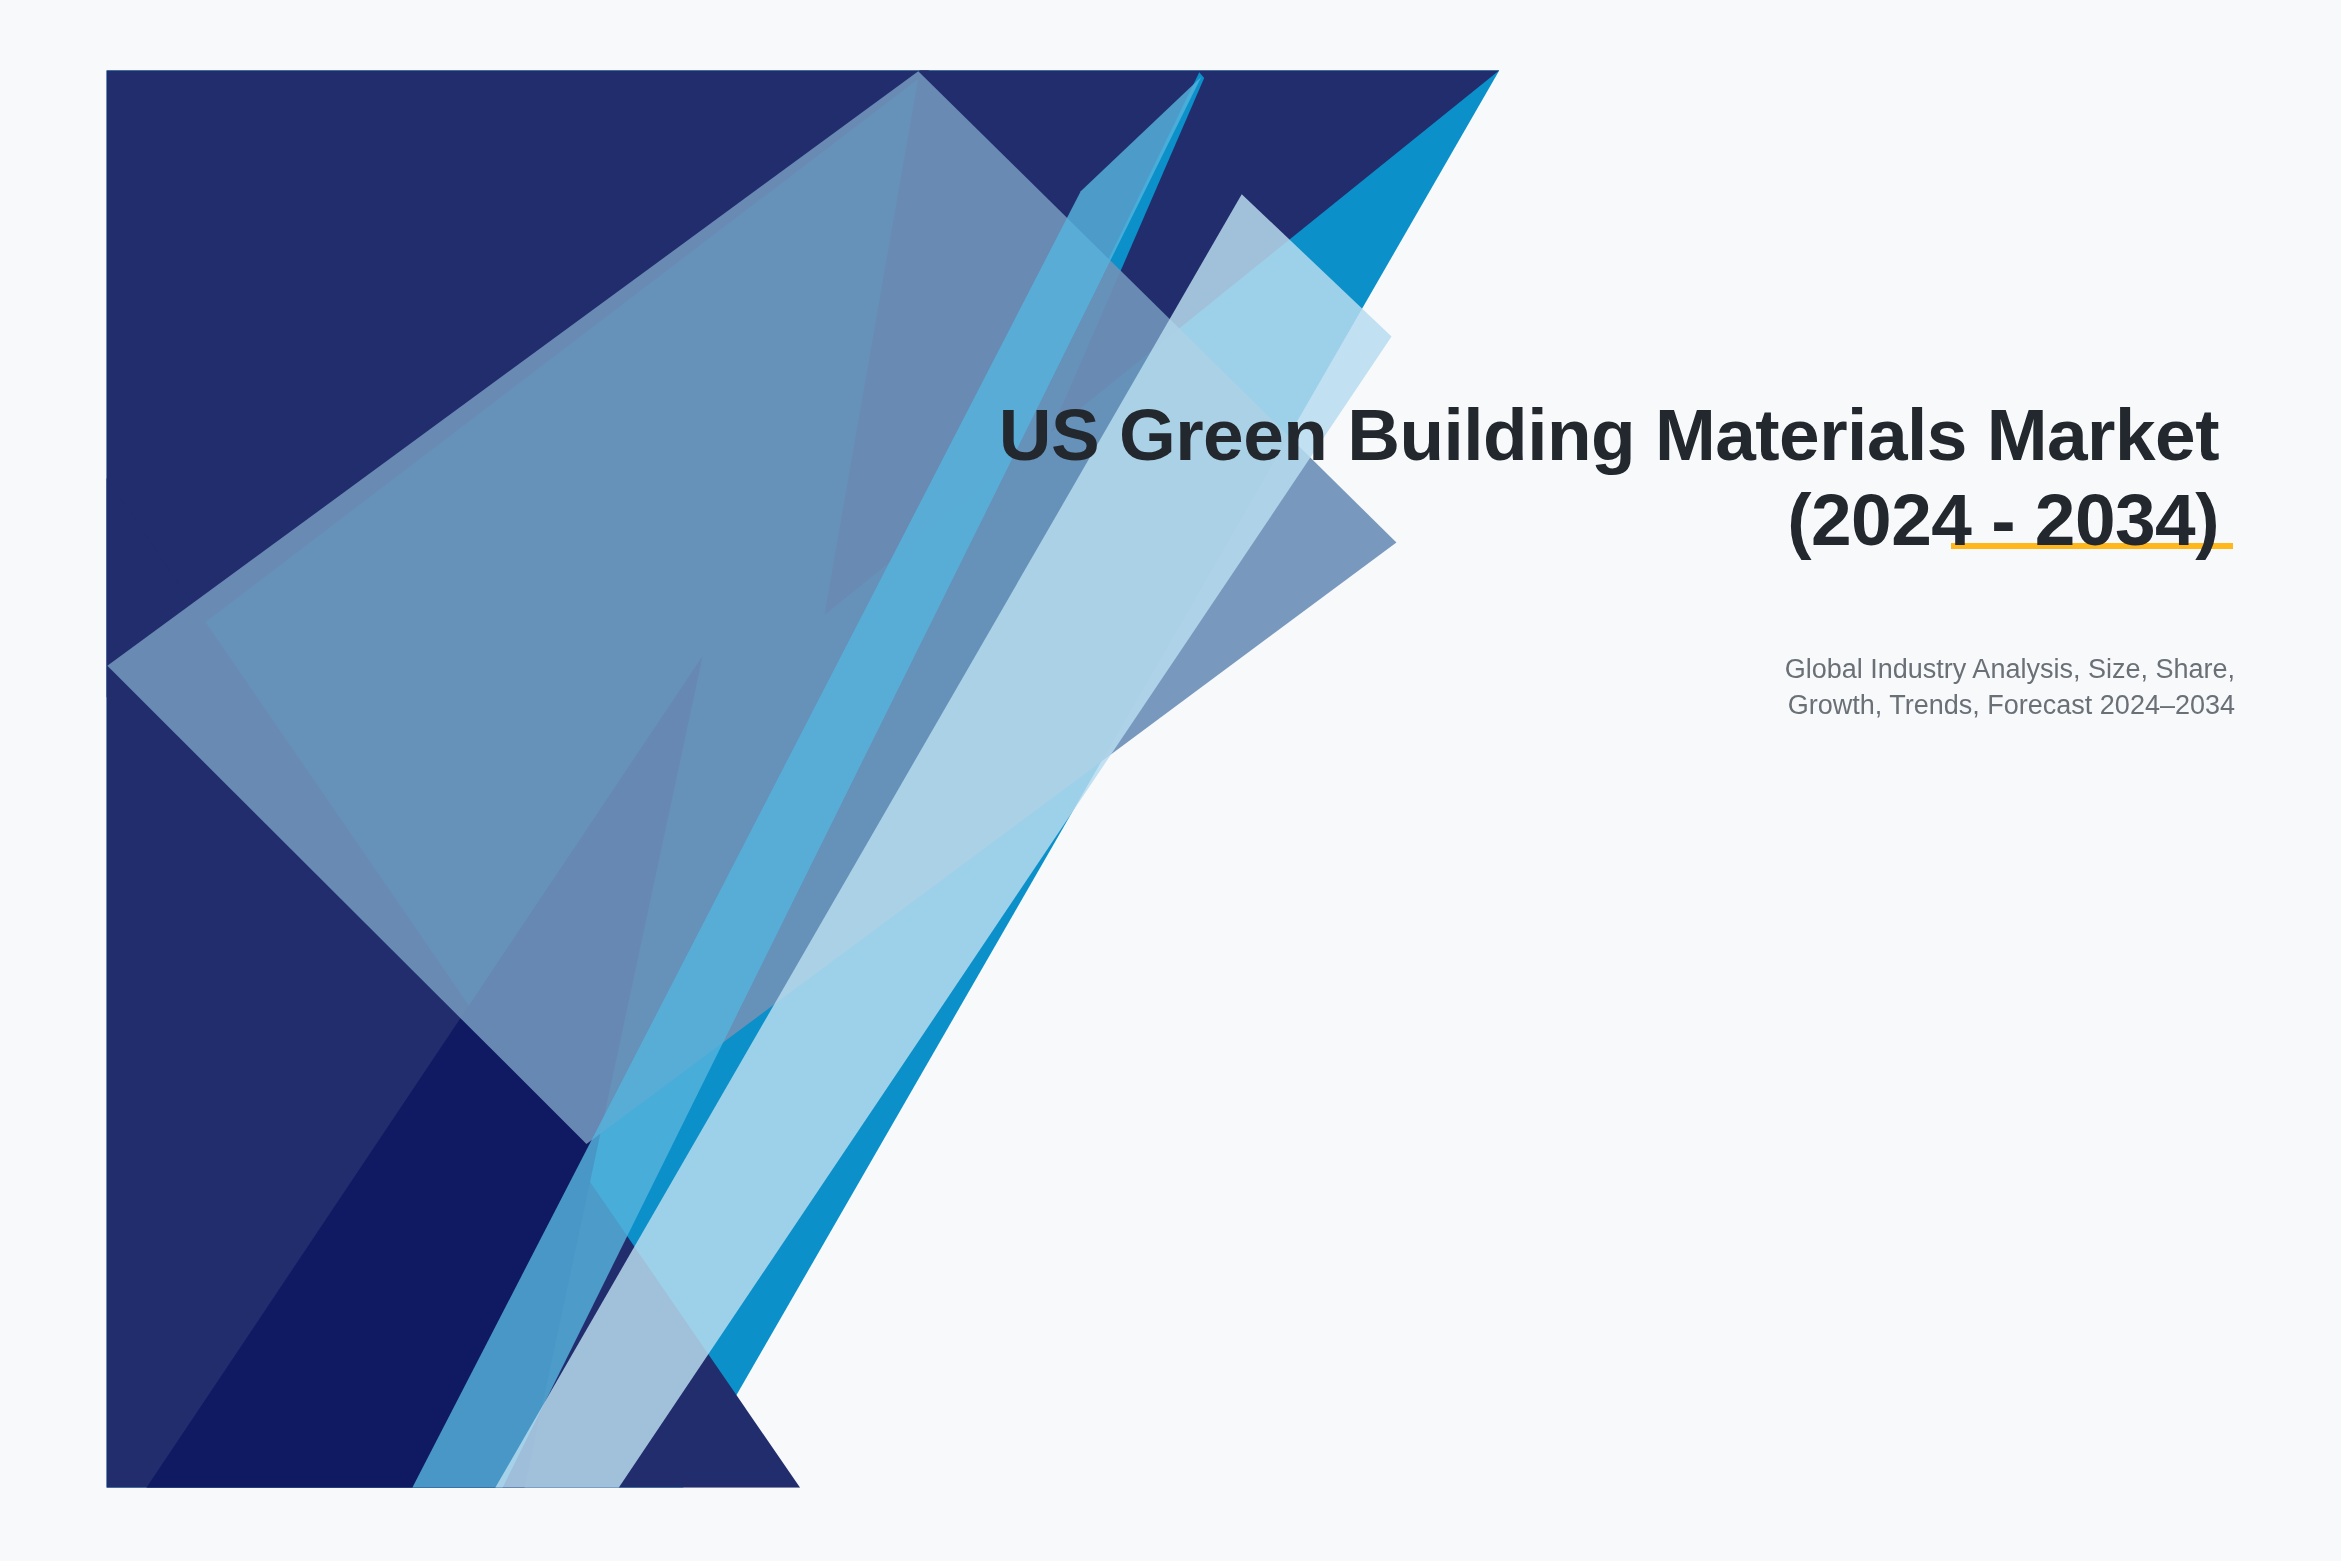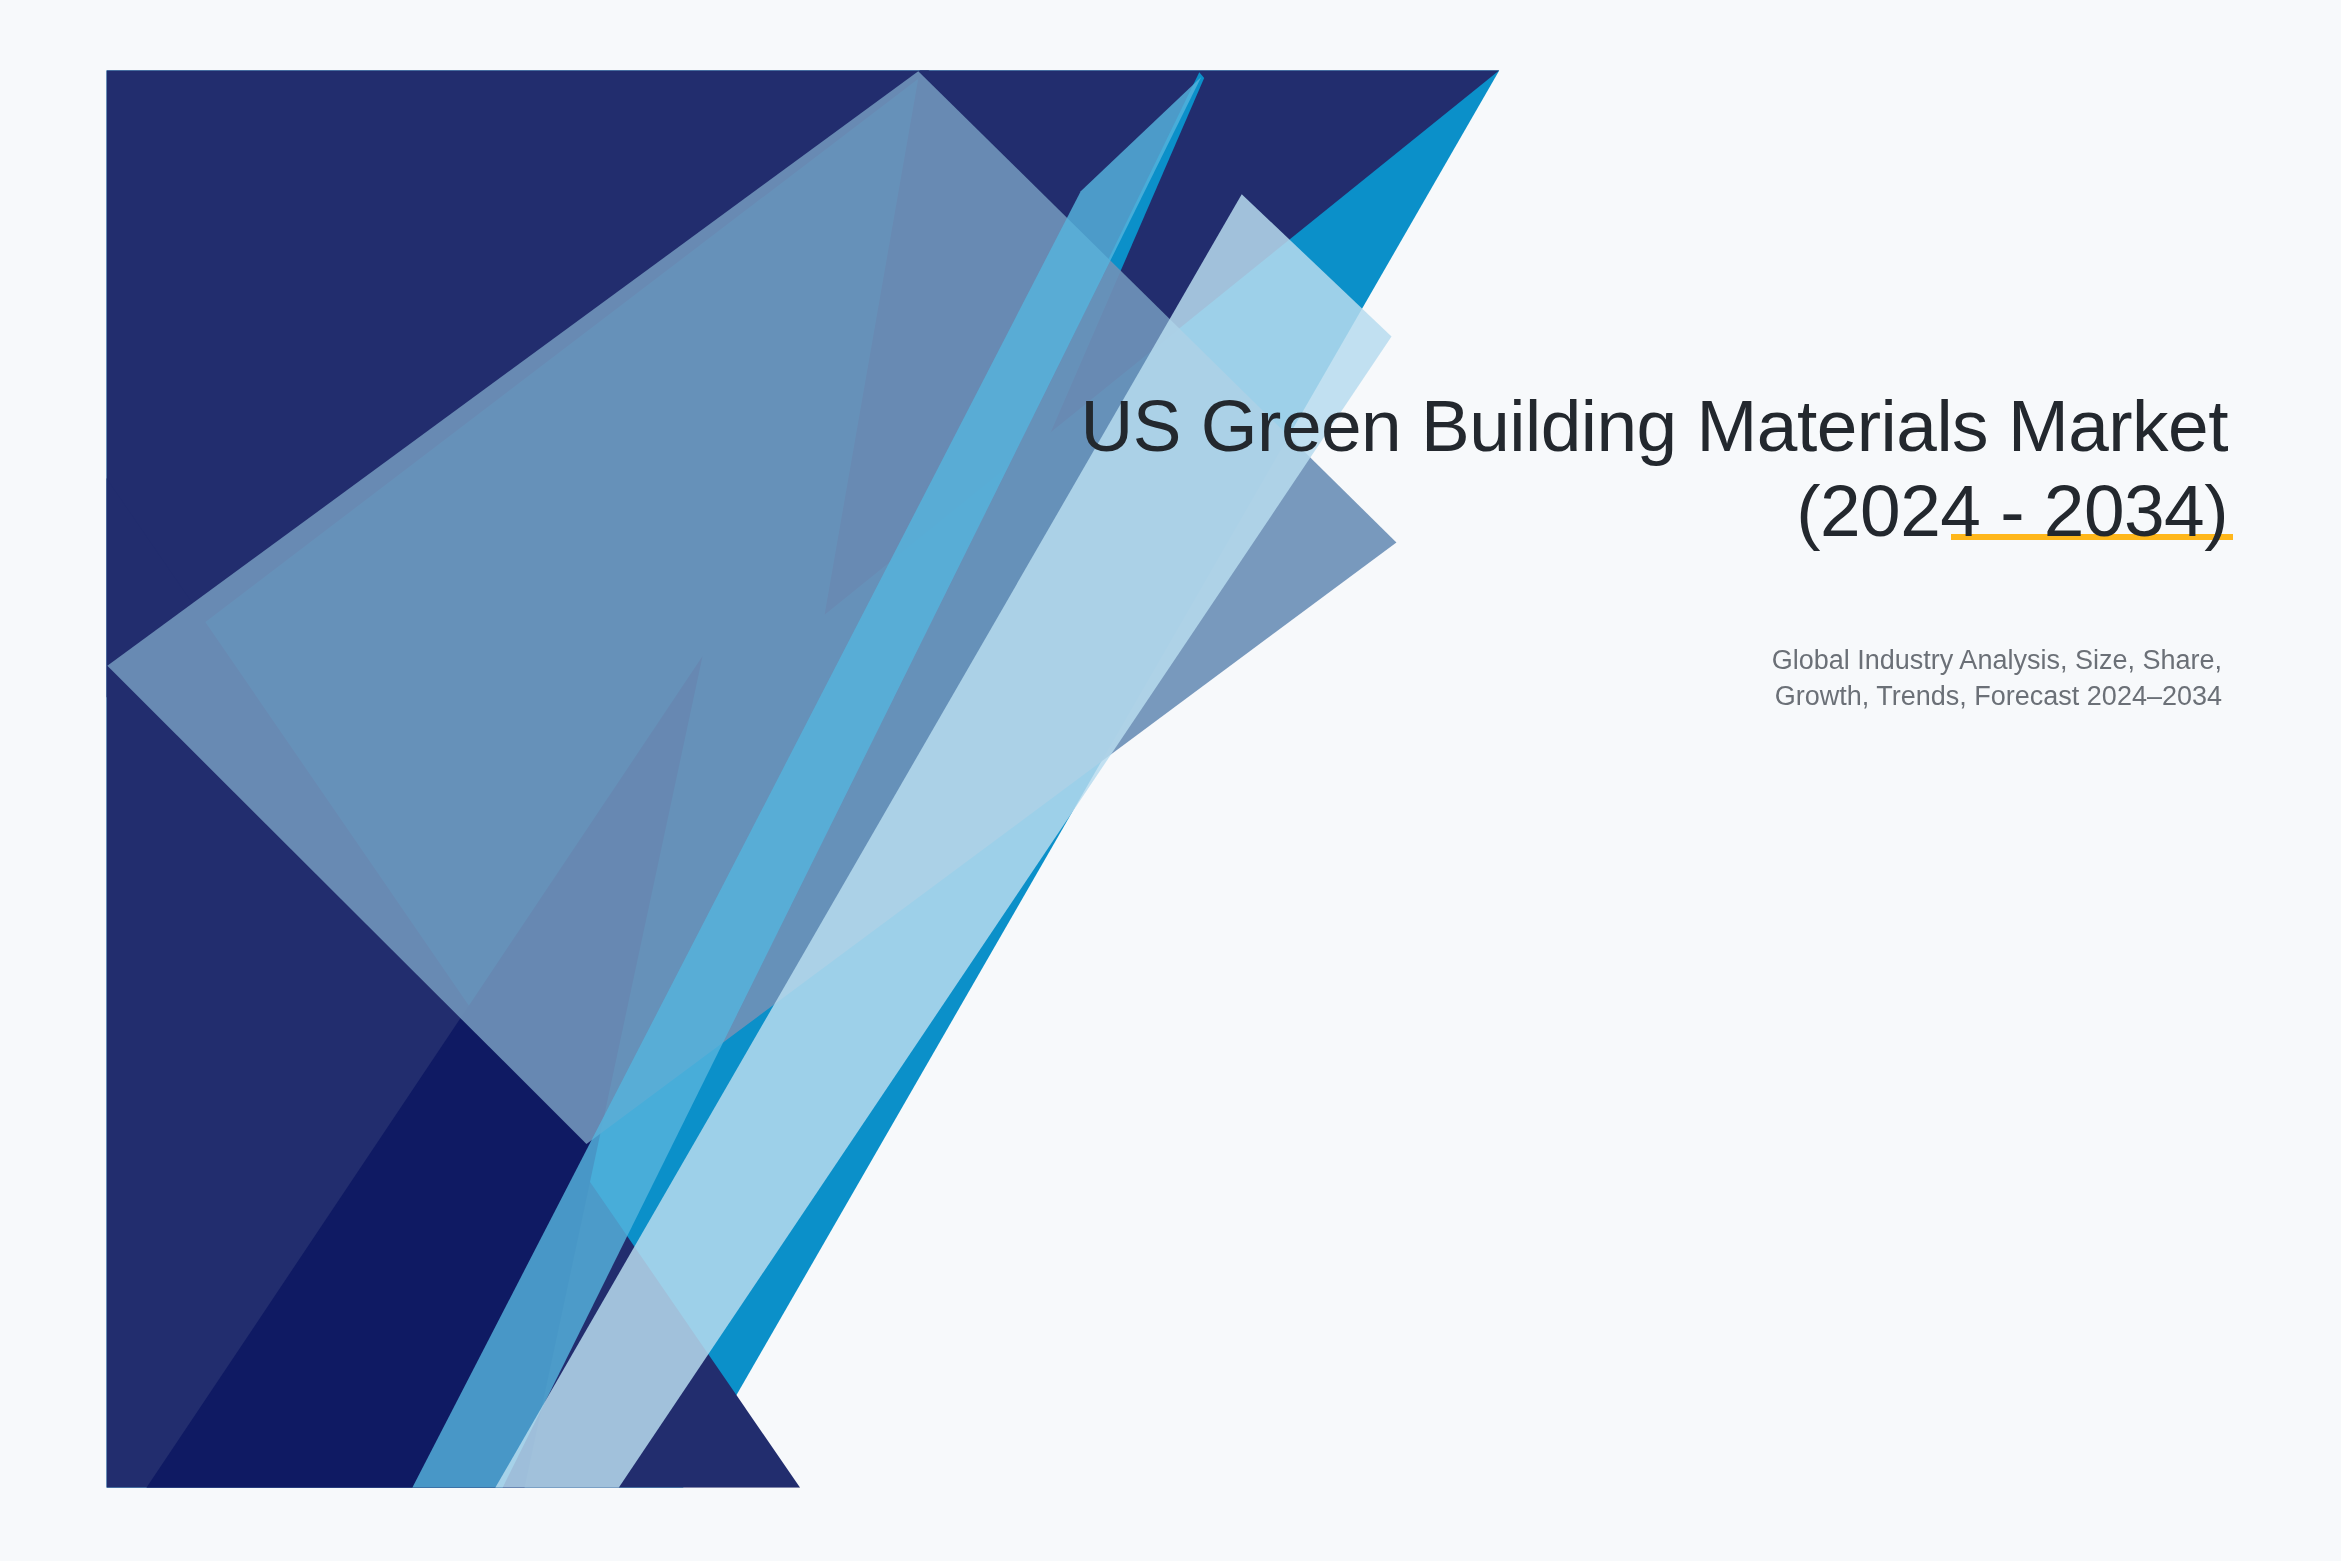--- a/index.html
+++ b/index.html
@@ -28,43 +28,43 @@
   #title-block {
     position: absolute;
     left: 488px;
     top: 376px;
     width: 1747px;
     text-align: right;
     z-index: 5;
   }
 
   #page-title {
-    margin: 7px;
+    margin: 16px;
     font-size: 73px;
     line-height: 1.17;
-    font-weight: 400;
+    font-weight: 700;
     color: #23282e;
     letter-spacing: -0.5px;
     white-space: pre-line;
     position: relative;
     z-index: 3;
   }
 
   #title-underline {
     position: absolute;
     right: 2px;
     top: 151px;
     width: 282px;
     height: 6.3px;
     background: #ffb71b;
     z-index: 2;
   }
 
   #page-subtitle {
-    margin: 89px 13px 0 0;
+    margin: 89px 0 0 0;
     font-size: 27px;
     line-height: 1.33;
     font-weight: 400;
     color: #6b7077;
     white-space: pre-line;
     text-align: right;
   }
 </style>
 </head>
 <body>

